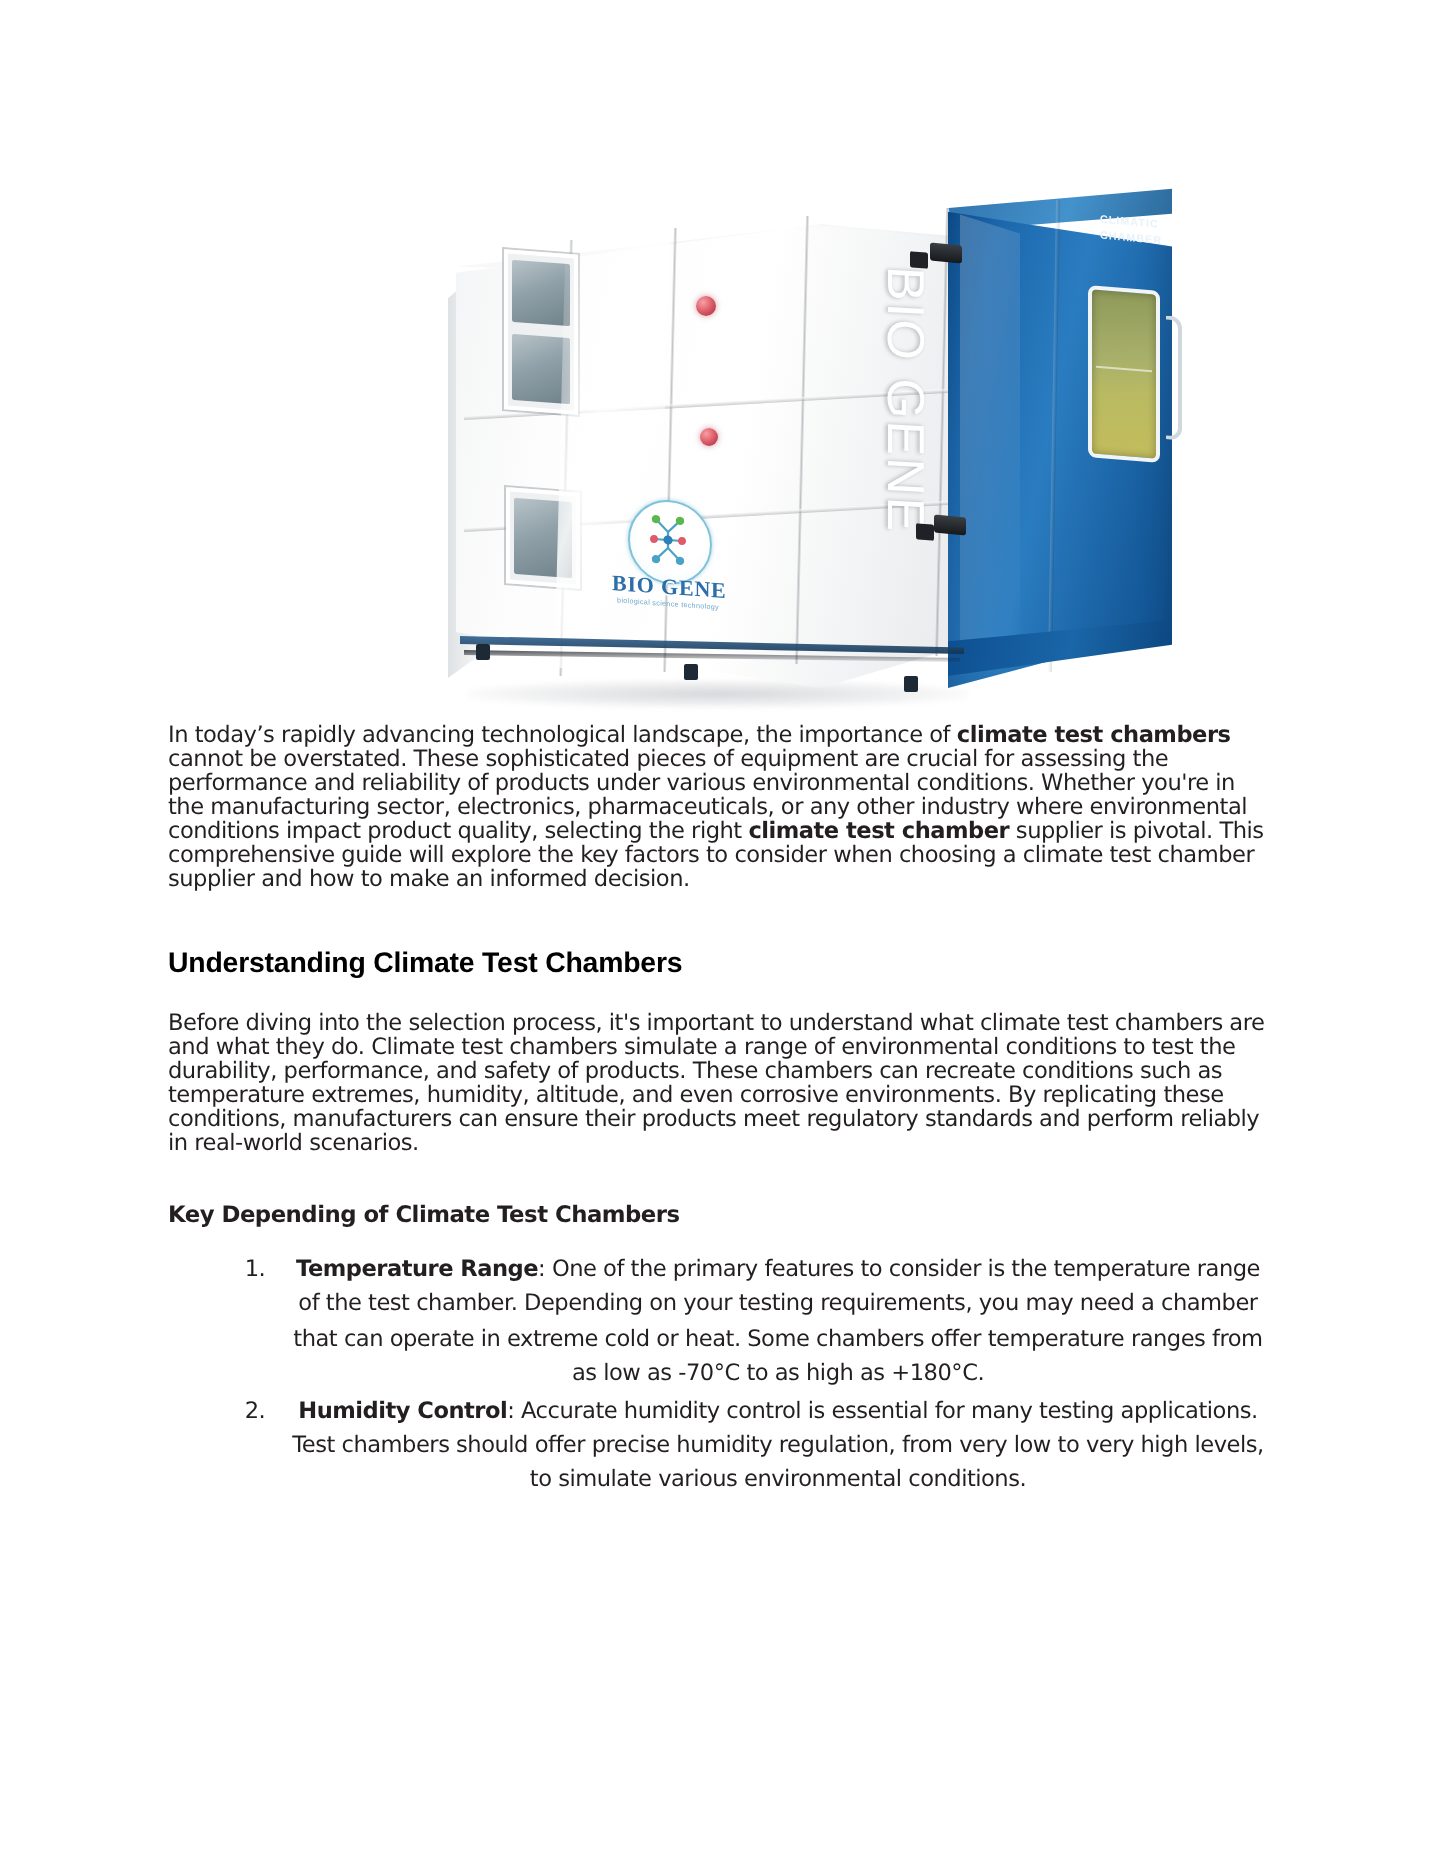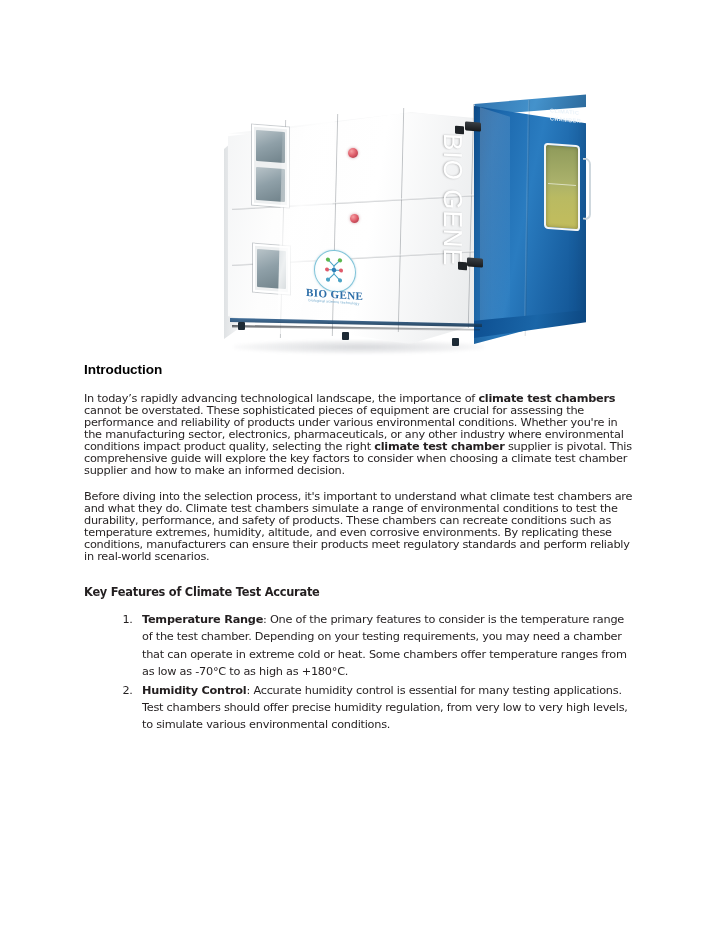--- a/index.html
+++ b/index.html
@@ -401,20 +401,21 @@
     font-weight: 700;
     color: #231f20;
     margin: 22px 0 12px 0;
     letter-spacing: -0.25px;
   }
 
   ol.feature-list {
     margin: 0;
     padding-left: 52px;
     list-style-position: outside;
+    text-align: center;
   }
   ol.feature-list li {
     font-family: "DejaVu Sans", sans-serif;
     font-size: 11.3px;
     line-height: 17.4px;
     color: #231f20;
     margin-bottom: 1px;
     letter-spacing: -0.25px;
     padding-left: 6px;
   }
@@ -499,28 +500,28 @@
       <div class="base-rail"></div>
       <div class="base-shadowline"></div>
       <div class="foot f1"></div>
       <div class="foot f2"></div>
       <div class="foot f3"></div>
     </div>
   </div>
 
   <div class="content">
 
-    <h2 class="section-heading">Introduction</h2>
 
     <p class="body-text"><span>In today’s rapidly advancing technological landscape, the importance of </span><b>climate test chambers</b><span> cannot be overstated. These sophisticated pieces of equipment are crucial for assessing the performance and reliability of products under various environmental conditions. Whether you're in the manufacturing sector, electronics, pharmaceuticals, or any other industry where environmental conditions impact product quality, selecting the right </span><b>climate test chamber</b><span> supplier is pivotal. This comprehensive guide will explore the key factors to consider when choosing a climate test chamber supplier and how to make an informed decision.</span></p>
 
+    <h2 class="section-heading second">Understanding Climate Test Chambers</h2>
 
     <p class="body-text">Before diving into the selection process, it's important to understand what climate test chambers are and what they do. Climate test chambers simulate a range of environmental conditions to test the durability, performance, and safety of products. These chambers can recreate conditions such as temperature extremes, humidity, altitude, and even corrosive environments. By replicating these conditions, manufacturers can ensure their products meet regulatory standards and perform reliably in real-world scenarios.</p>
 
-    <h3 class="sub-heading">Key Features of Climate Test Accurate</h3>
+    <h3 class="sub-heading">Key Depending of Climate Test Chambers</h3>
 
     <ol class="feature-list">
       <li><b>Temperature Range</b><span>: One of the primary features to consider is the temperature range of the test chamber. Depending on your testing requirements, you may need a chamber that can operate in extreme cold or heat. Some chambers offer temperature ranges from as low as -70°C to as high as +180°C.</span></li>
       <li><b>Humidity Control</b><span>: Accurate humidity control is essential for many testing applications. Test chambers should offer precise humidity regulation, from very low to very high levels, to simulate various environmental conditions.</span></li>
     </ol>
 
   </div>
 </div>
 
 </body></html>

